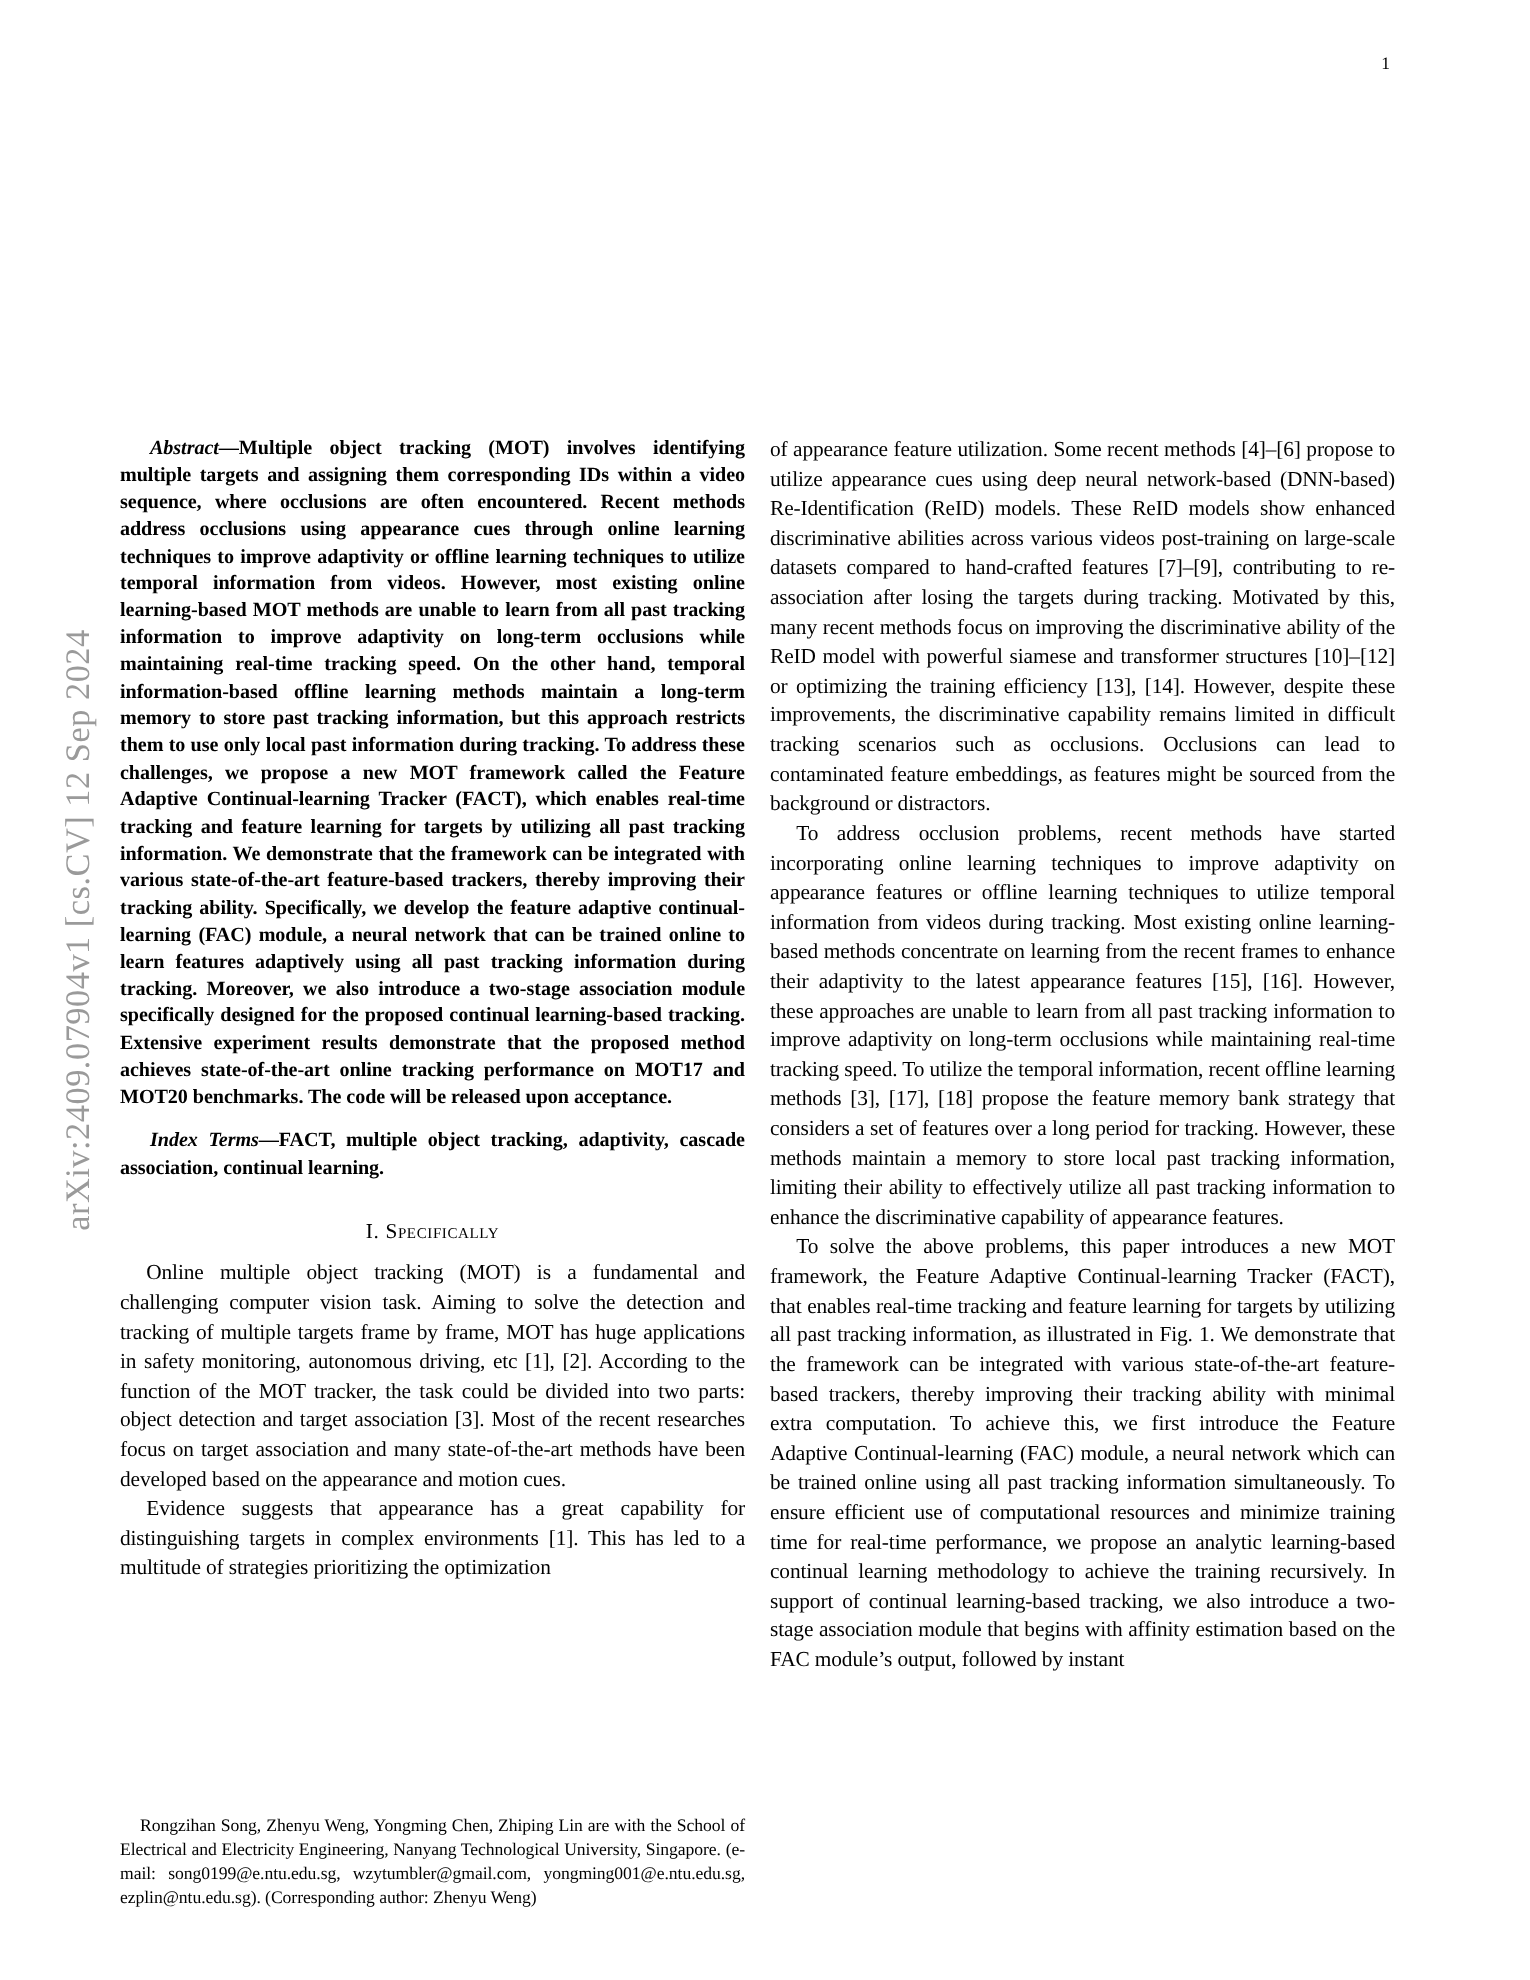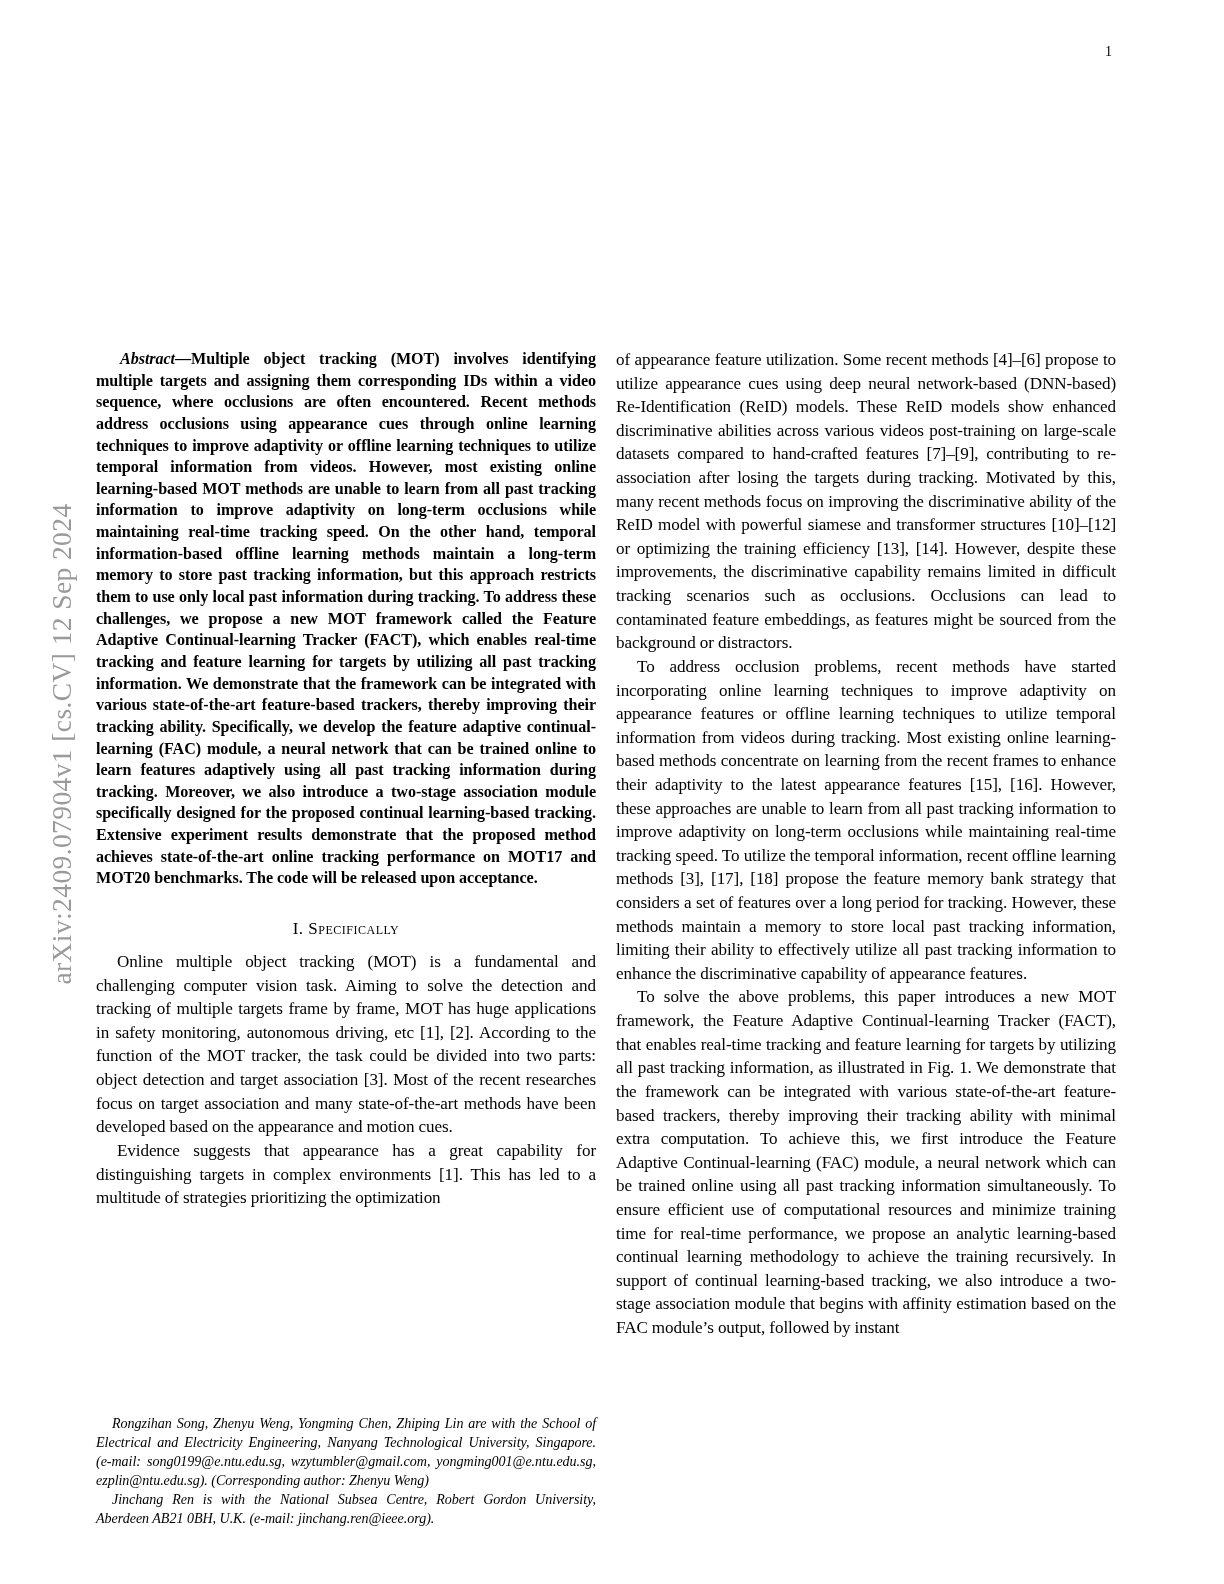--- a/index.html
+++ b/index.html
@@ -129,53 +129,54 @@
     left: 0;
     bottom: 0;
     width: 500px;
   }
   .footnote-p {
     font-size: 14.1px;
     line-height: 1.345;
     text-indent: 16px;
     letter-spacing: -0.05px;
     text-align: justify;
-    font-style: italic;
   }
 </style>
 </head>
 <body>
 
 <div class="page">
 
   <div class="arxiv-stamp">arXiv:2409.07904v1  [cs.CV]  12 Sep 2024</div>
 
   <div class="page-number">1</div>
 
 
   <div class="columns">
 
     <div class="col">
 
       <p class="abstract-p">
         <span class="lead-italic">Abstract</span><span>—</span><span>Multiple object tracking (MOT) involves identifying multiple targets and assigning them corresponding IDs within a video sequence, where occlusions are often encountered. Recent methods address occlusions using appearance cues through online learning techniques to improve adaptivity or offline learning techniques to utilize temporal information from videos. However, most existing online learning-based MOT methods are unable to learn from all past tracking information to improve adaptivity on long-term occlusions while maintaining real-time tracking speed. On the other hand, temporal information-based offline learning methods maintain a long-term memory to store past tracking information, but this approach restricts them to use only local past information during tracking. To address these challenges, we propose a new MOT framework called the Feature Adaptive Continual-learning Tracker (FACT), which enables real-time tracking and feature learning for targets by utilizing all past tracking information. We demonstrate that the framework can be integrated with various state-of-the-art feature-based trackers, thereby improving their tracking ability. Specifically, we develop the feature adaptive continual-learning (FAC) module, a neural network that can be trained online to learn features adaptively using all past tracking information during tracking. Moreover, we also introduce a two-stage association module specifically designed for the proposed continual learning-based tracking. Extensive experiment results demonstrate that the proposed method achieves state-of-the-art online tracking performance on MOT17 and MOT20 benchmarks. The code will be released upon acceptance.</span>
       </p>
 
+      <p class="index-p">
+        <span class="lead-italic">Index Terms</span><span>—</span><span>FACT, multiple object tracking, adaptivity, cascade association, continual learning.</span>
+      </p>
 
       <div class="section-head">
         <span class="numeral">I.</span>
         <span>Specifically</span>
       </div>
 
       <p class="body-p">Online multiple object tracking (MOT) is a fundamental and challenging computer vision task. Aiming to solve the detection and tracking of multiple targets frame by frame, MOT has huge applications in safety monitoring, autonomous driving, etc [1], [2]. According to the function of the MOT tracker, the task could be divided into two parts: object detection and target association [3]. Most of the recent researches focus on target association and many state-of-the-art methods have been developed based on the appearance and motion cues.</p>
       <p class="body-p">Evidence suggests that appearance has a great capability for distinguishing targets in complex environments [1]. This has led to a multitude of strategies prioritizing the optimization</p>
 
       <div class="footnotes">
         <p class="footnote-p">Rongzihan Song, Zhenyu Weng, Yongming Chen, Zhiping Lin are with the School of Electrical and Electricity Engineering, Nanyang Technological University, Singapore. (e-mail: song0199@e.ntu.edu.sg, wzytumbler@gmail.com, yongming001@e.ntu.edu.sg, ezplin@ntu.edu.sg). (Corresponding author: Zhenyu Weng)</p>
-        <p class="footnote-p">Jinchang Ren is with the National Subsea Centre, Robert Gordon University, Aberdeen AB21 0BH, U.K. (e-mail: jinchang.ren@ieee.org).</p>
       </div>
 
     </div>
 
     <div class="col">
       <p class="body-p cont">of appearance feature utilization. Some recent methods [4]–[6] propose to utilize appearance cues using deep neural network-based (DNN-based) Re-Identification (ReID) models. These ReID models show enhanced discriminative abilities across various videos post-training on large-scale datasets compared to hand-crafted features [7]–[9], contributing to re-association after losing the targets during tracking. Motivated by this, many recent methods focus on improving the discriminative ability of the ReID model with powerful siamese and transformer structures [10]–[12] or optimizing the training efficiency [13], [14]. However, despite these improvements, the discriminative capability remains limited in difficult tracking scenarios such as occlusions. Occlusions can lead to contaminated feature embeddings, as features might be sourced from the background or distractors.</p>
       <p class="body-p">To address occlusion problems, recent methods have started incorporating online learning techniques to improve adaptivity on appearance features or offline learning techniques to utilize temporal information from videos during tracking. Most existing online learning-based methods concentrate on learning from the recent frames to enhance their adaptivity to the latest appearance features [15], [16]. However, these approaches are unable to learn from all past tracking information to improve adaptivity on long-term occlusions while maintaining real-time tracking speed. To utilize the temporal information, recent offline learning methods [3], [17], [18] propose the feature memory bank strategy that considers a set of features over a long period for tracking. However, these methods maintain a memory to store local past tracking information, limiting their ability to effectively utilize all past tracking information to enhance the discriminative capability of appearance features.</p>
       <p class="body-p">To solve the above problems, this paper introduces a new MOT framework, the Feature Adaptive Continual-learning Tracker (FACT), that enables real-time tracking and feature learning for targets by utilizing all past tracking information, as illustrated in Fig. 1. We demonstrate that the framework can be integrated with various state-of-the-art feature-based trackers, thereby improving their tracking ability with minimal extra computation. To achieve this, we first introduce the Feature Adaptive Continual-learning (FAC) module, a neural network which can be trained online using all past tracking information simultaneously. To ensure efficient use of computational resources and minimize training time for real-time performance, we propose an analytic learning-based continual learning methodology to achieve the training recursively. In support of continual learning-based tracking, we also introduce a two-stage association module that begins with affinity estimation based on the FAC module’s output, followed by instant</p>
     </div>
 

